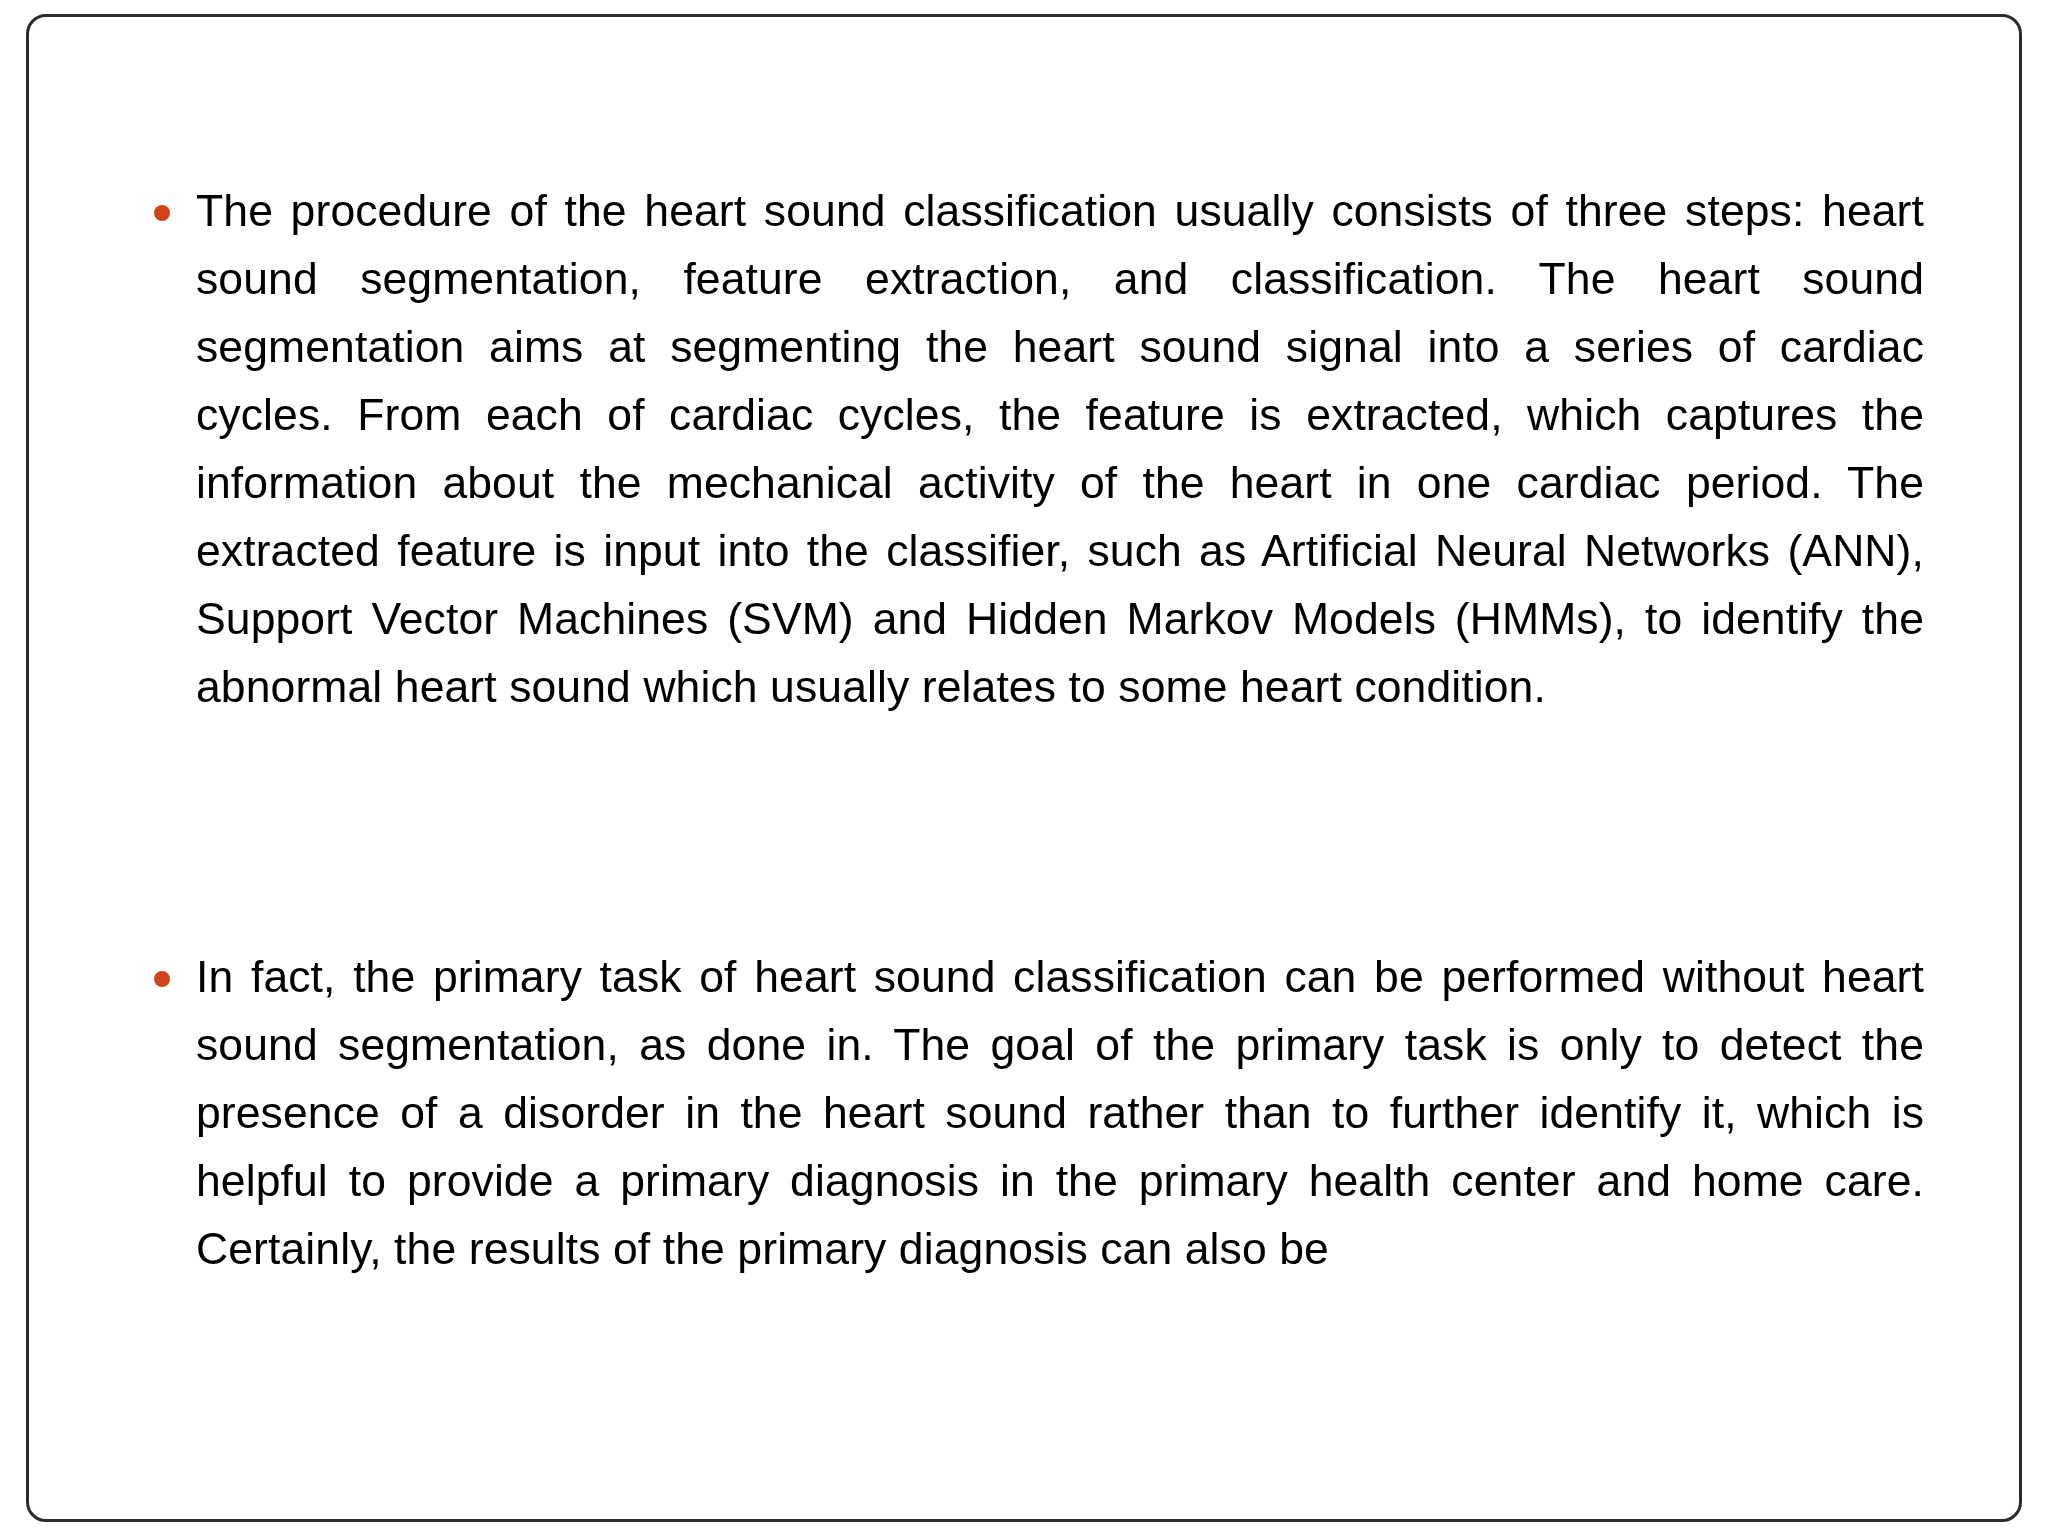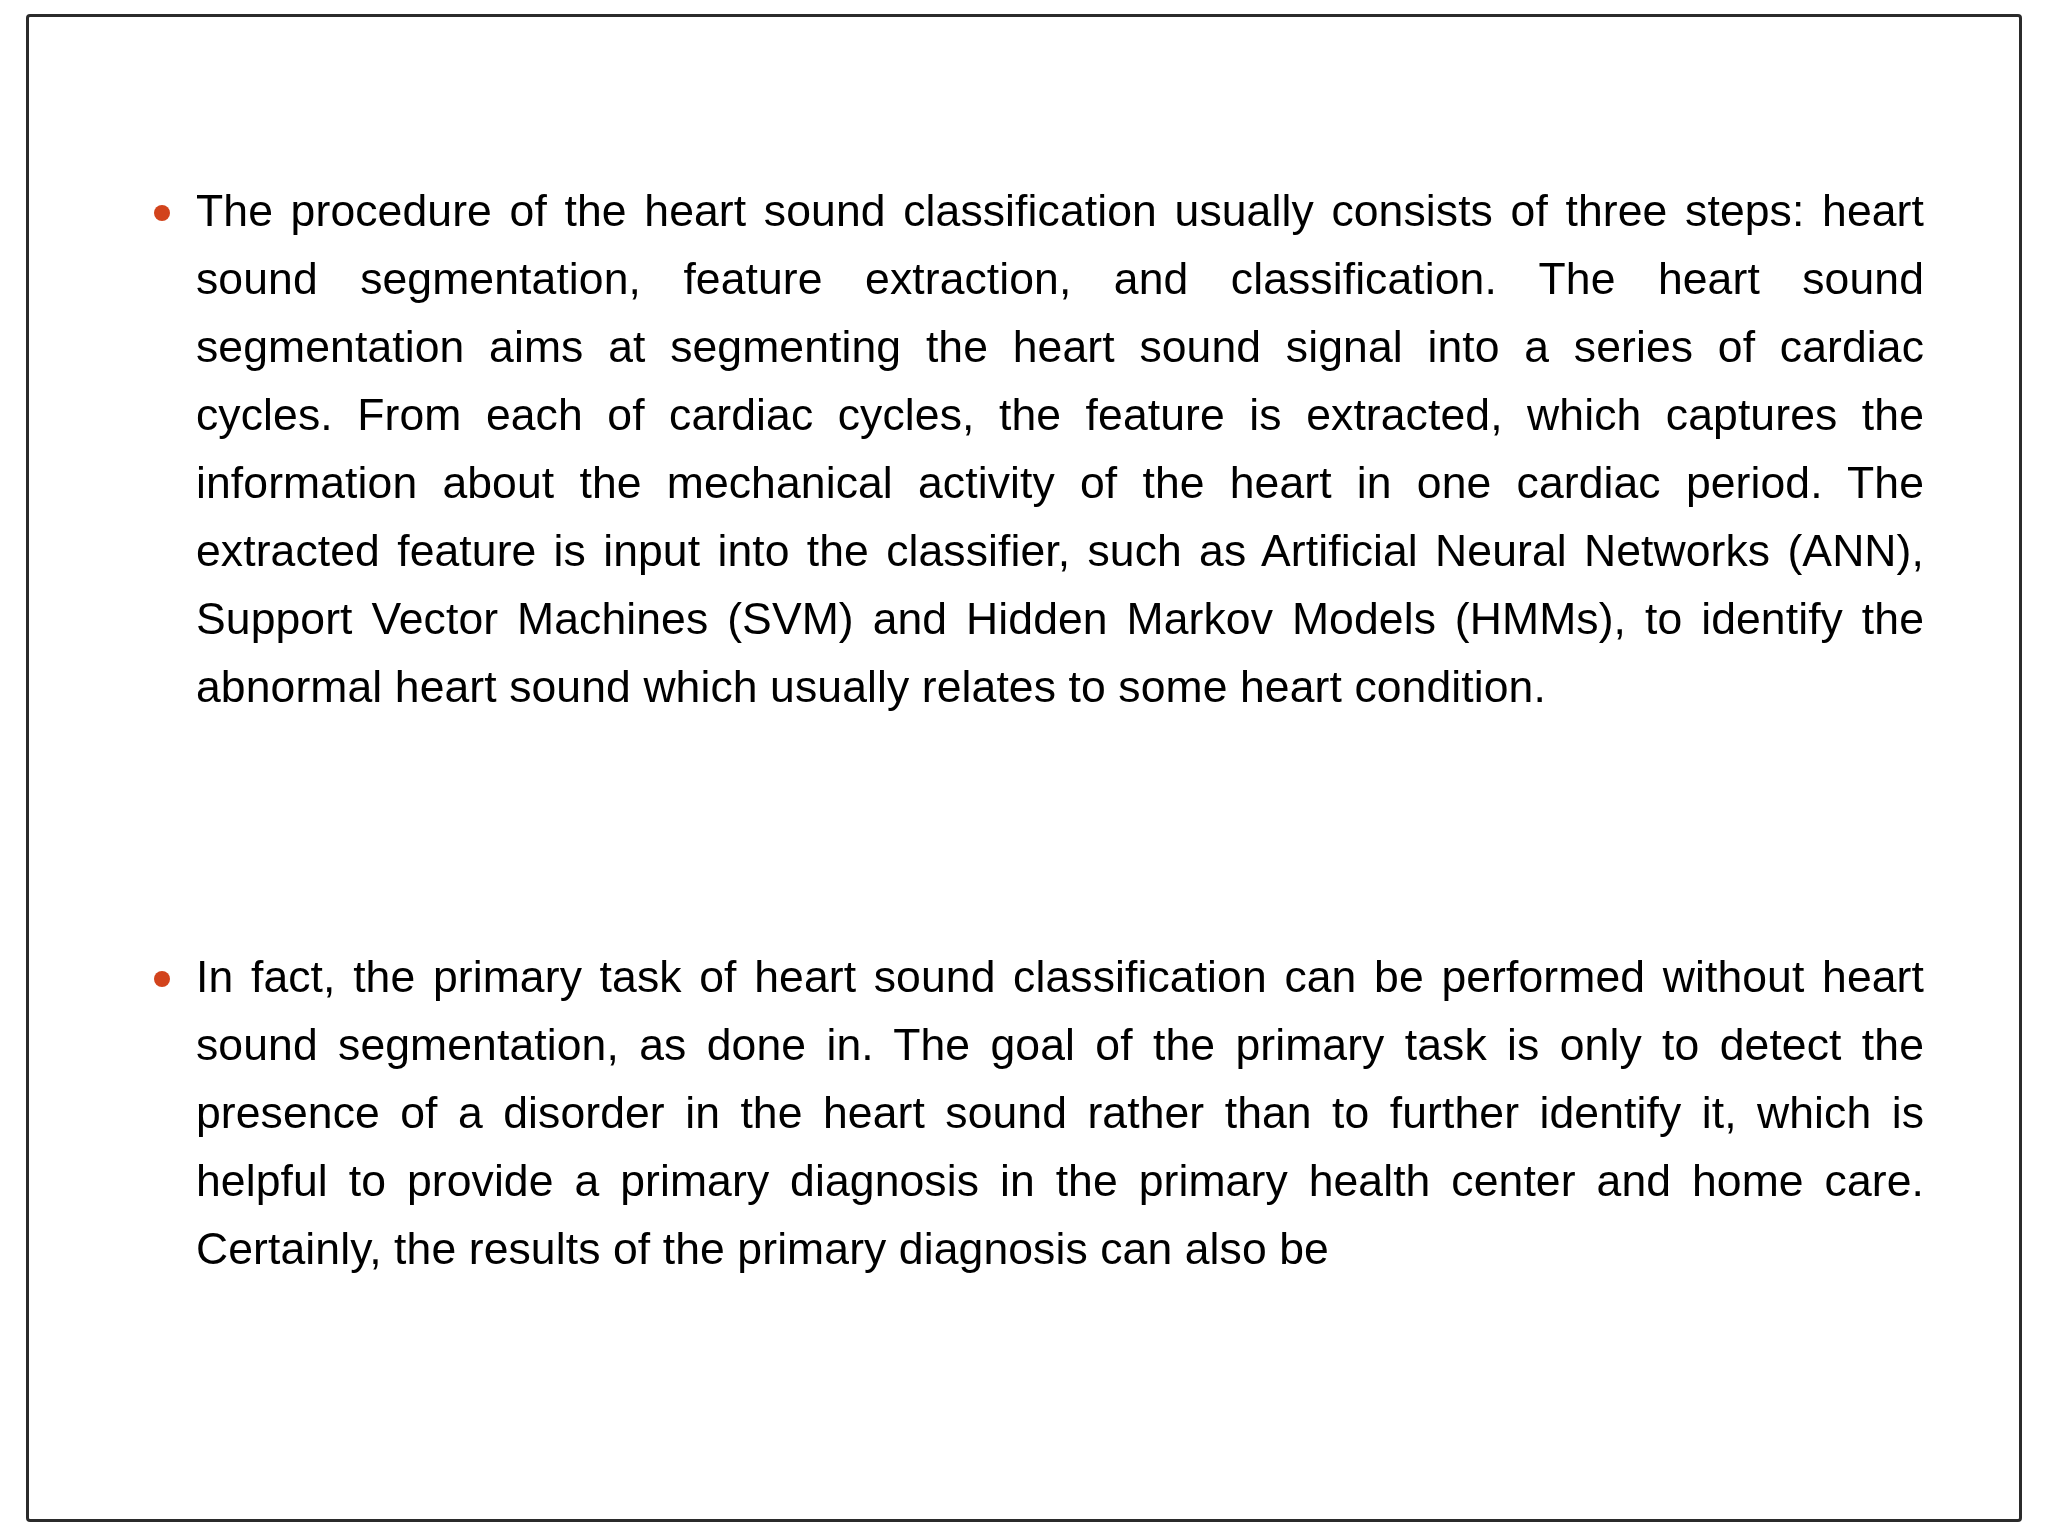--- a/index.html
+++ b/index.html
@@ -15,21 +15,21 @@
   }
   .slide {
     position: absolute;
     left: 26px;
     top: 14px;
     width: 1996px;
     height: 1508px;
     box-sizing: border-box;
     background: #ffffff;
     border: 3px solid #2b2b2b;
-    border-radius: 4px;
+    border-radius: 20px;
     overflow: hidden;
   }
   .content {
     position: absolute;
     left: 105px;
     top: 160px;
     width: 1790px;
   }
   .bullet-item {
     display: flex;

